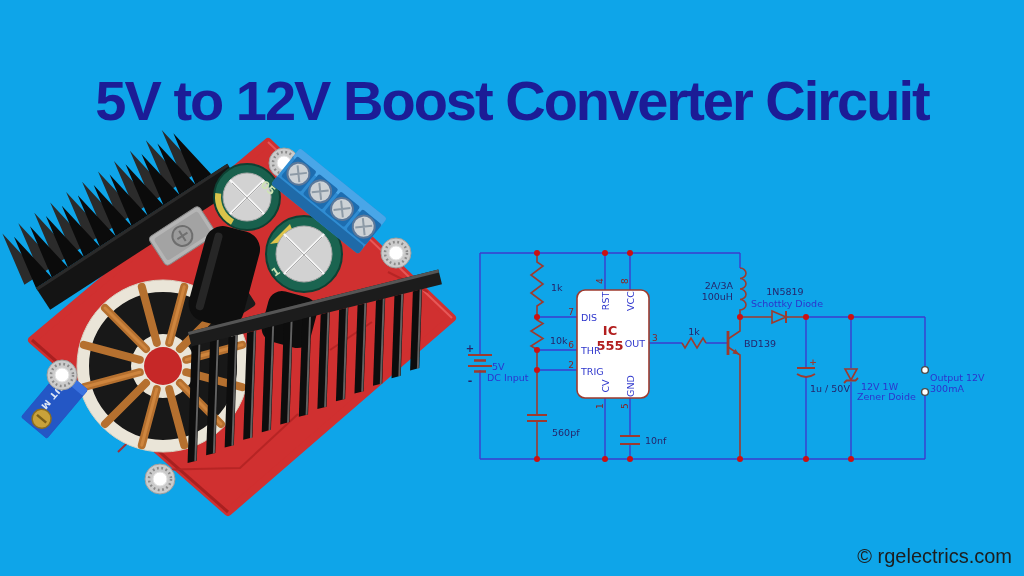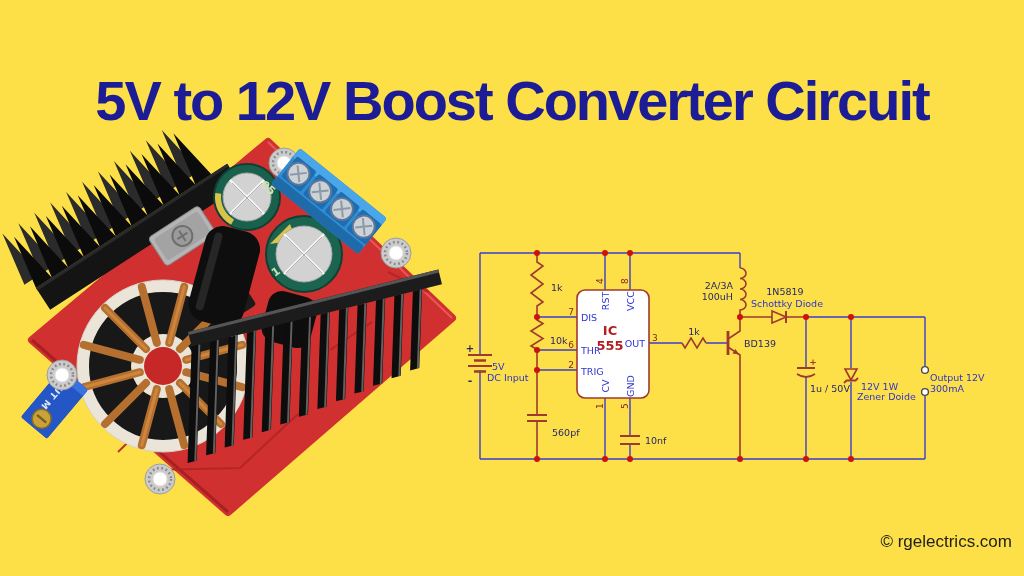--- a/index.html
+++ b/index.html
@@ -1,21 +1,21 @@
 <!DOCTYPE html>
 <html><head>
 <meta charset="utf-8">
 <style>
   html,body{margin:0;padding:0;background:#888;}
-  .stage{position:relative;width:1024px;height:576px;background:#fde047;overflow:hidden;
+  .stage{position:relative;width:1024px;height:576px;background:#0ea5e9;overflow:hidden;
          font-family:"Liberation Sans",sans-serif;}
   .title{position:absolute;left:0;right:0;top:34px;text-align:center;
          font-size:56px;line-height:58px;font-weight:bold;letter-spacing:-2px;
          color:#1c1c96;white-space:nowrap;}
-  .copyright{position:absolute;right:12px;bottom:24px;font-size:17px;color:#1d1d1d;}
+  .copyright{position:absolute;right:12px;bottom:8px;font-size:20px;color:#1d1d1d;}
   svg.layer{position:absolute;left:0;top:0;}
   svg text{font-family:"DejaVu Sans","Liberation Sans",sans-serif;dominant-baseline:central;}
   .lblB{fill:#2d35cc;font-size:9.5px;}
   .lblN{fill:#26266b;font-size:9.5px;}
   .pinlbl{fill:#2d35cc;font-size:9.5px;}
   .pinnum{fill:#8b2222;font-size:9px;}
   .icname{fill:#b21f1f;font-size:13px;font-weight:bold;}
   .capmark{fill:#cfe3b5;font-size:11px;font-weight:bold;}
 </style>
 </head>

